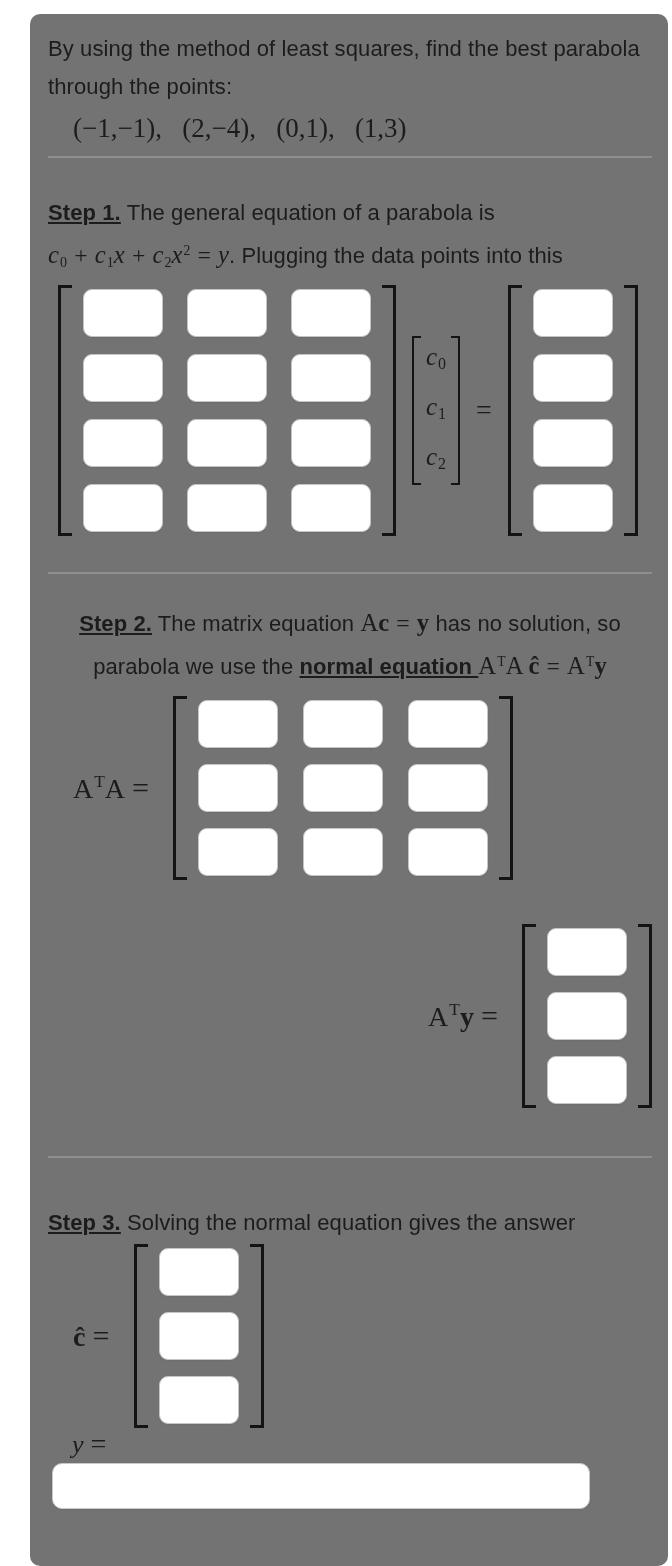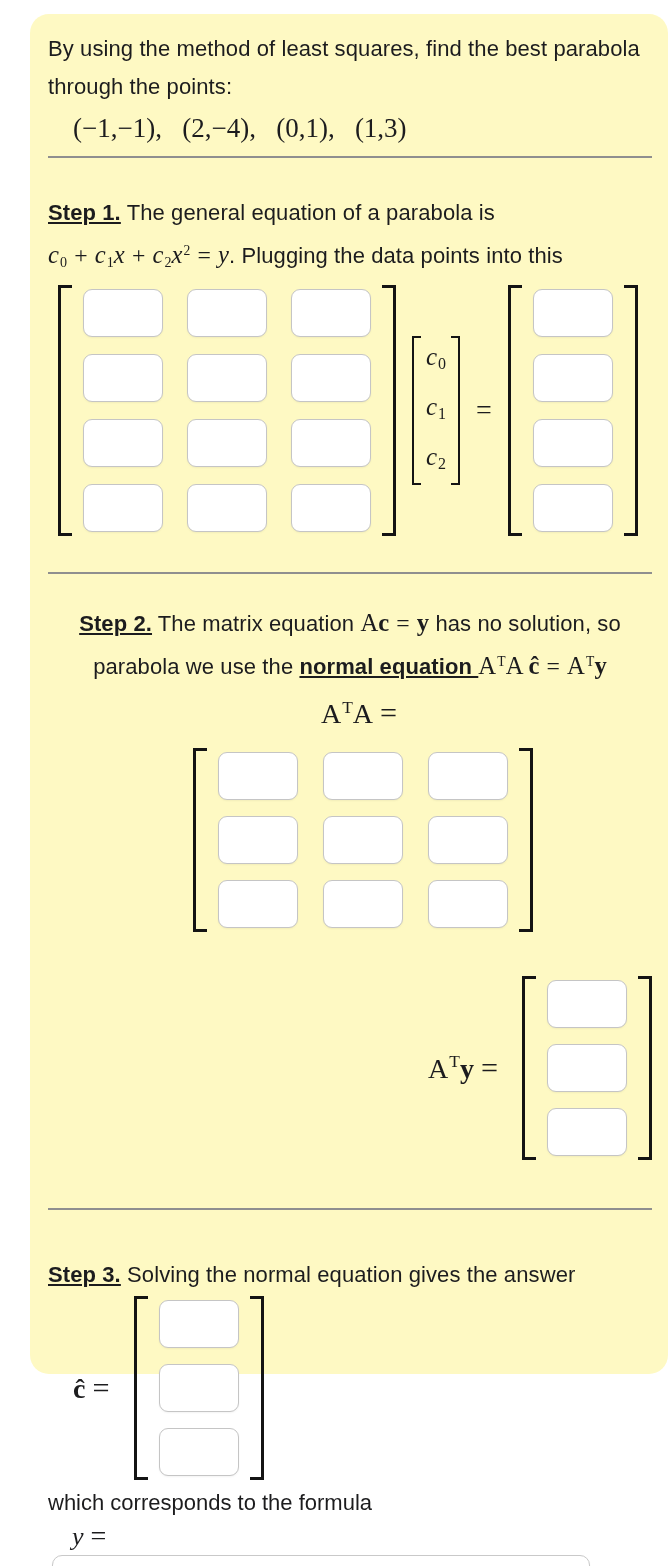--- a/index.html
+++ b/index.html
@@ -1,19 +1,19 @@
 <!DOCTYPE html>
 <html><head>
 <meta charset="utf-8">
 <style>
   * { margin:0; padding:0; box-sizing:border-box; }
   html,body { width:672px; height:1566px; background:#ffffff; overflow:hidden;
               font-family:"Liberation Sans", sans-serif; color:#1c1c1e; }
-  .card { position:absolute; left:30px; top:14px; width:638px; height:1360px;
-          background:#fef9c3; border-radius:19px; }
+  .card { position:absolute; left:30px; top:14px; width:638px; height:1552px;
+          background:#737373; border-radius:10px; }
   .content { padding:16px 16px 0 18px; }
 
   .ptext { font-size:22px; line-height:38px; letter-spacing:.1px; }
   .b { font-weight:bold;text-decoration:underline; }
 
   
   .ms, .mi, .mb, .mop { font-family:"Liberation Serif","DejaVu Serif",serif; }
   .ms { font-size:1.12em; }
   .mi { font-size:1.12em; font-style:italic; }
   .mb { font-size:1.12em; font-weight:bold; }
@@ -31,21 +31,21 @@
   .div2 { margin-top:36px; }
   .div3 { margin-top:48px; }
 
   .s1p { margin-top:36px; }
   .s2p { margin-top:30px;text-align:center; }
   .s3p { margin-top:46px; }
 
   
   .mrow  { display:flex; align-items:center; gap:16px; margin:4px 0 0 10px; }
   .lrow  { display:flex; align-items:center; gap:17px; margin-left:25px; }
-  .r-ata { margin-top:10px;flex-direction:column; }
+  .r-ata { margin-top:10px; }
   .r-aty { margin-top:44px;justify-content:flex-end; }
   .r-chat{ margin-top:2px; }
 
   .matrix { display:flex; align-items:stretch; }
   .brk { width:14px; border:3.5px solid #141414; }
   .brk.l { border-right:0; }
   .brk.r { border-left:0; }
 
   .grid { display:grid; padding:4px 11px; }
   .g3x4 { grid-template-columns:repeat(3,80px); grid-template-rows:repeat(4,48px); gap:17px 24px; }
@@ -189,20 +189,19 @@
         <div class="brk l"></div>
         <div class="grid g1x3">
           <input type="text" class="cell" style="">
           <input type="text" class="cell" style="">
           <input type="text" class="cell" style="">
         </div>
         <div class="brk r"></div>
       </div>
     </div>
 
-    <div class="outro">which corresponds to the formula</div>
 
     <div class="yline"><span class="mi">y</span><span class="mop">=</span></div>
 
     <input type="text" class="formula-input" style="">
 
   </div>
 </div>
 
 </body></html>

